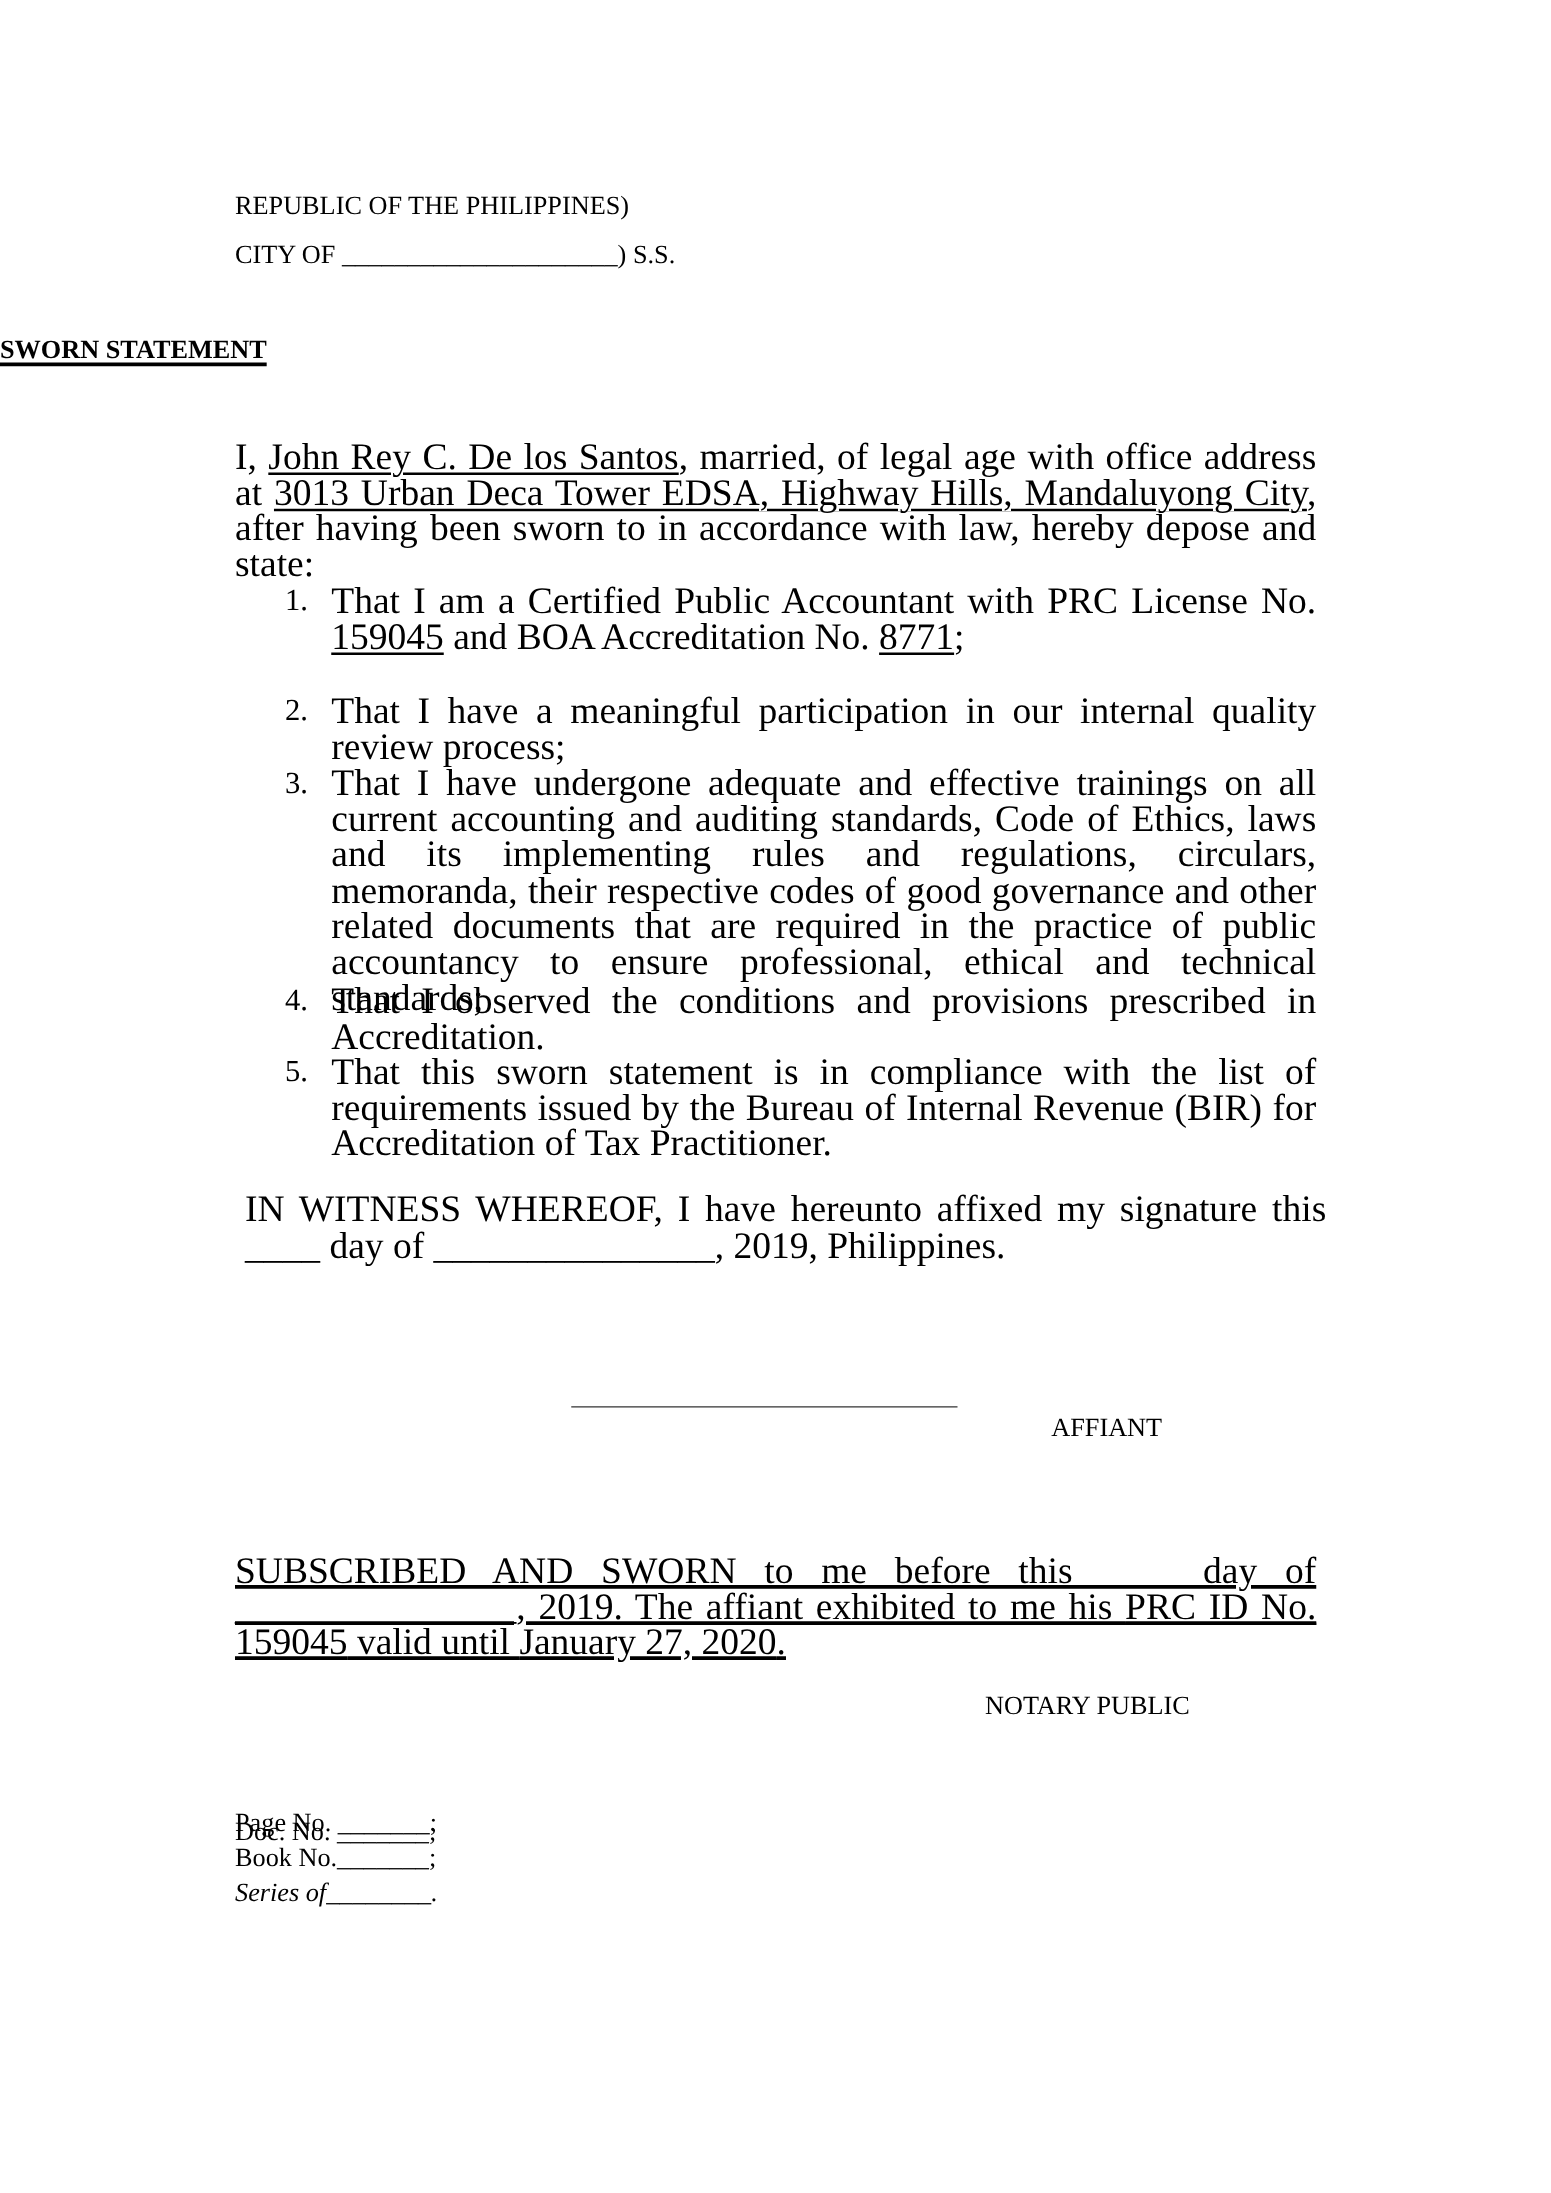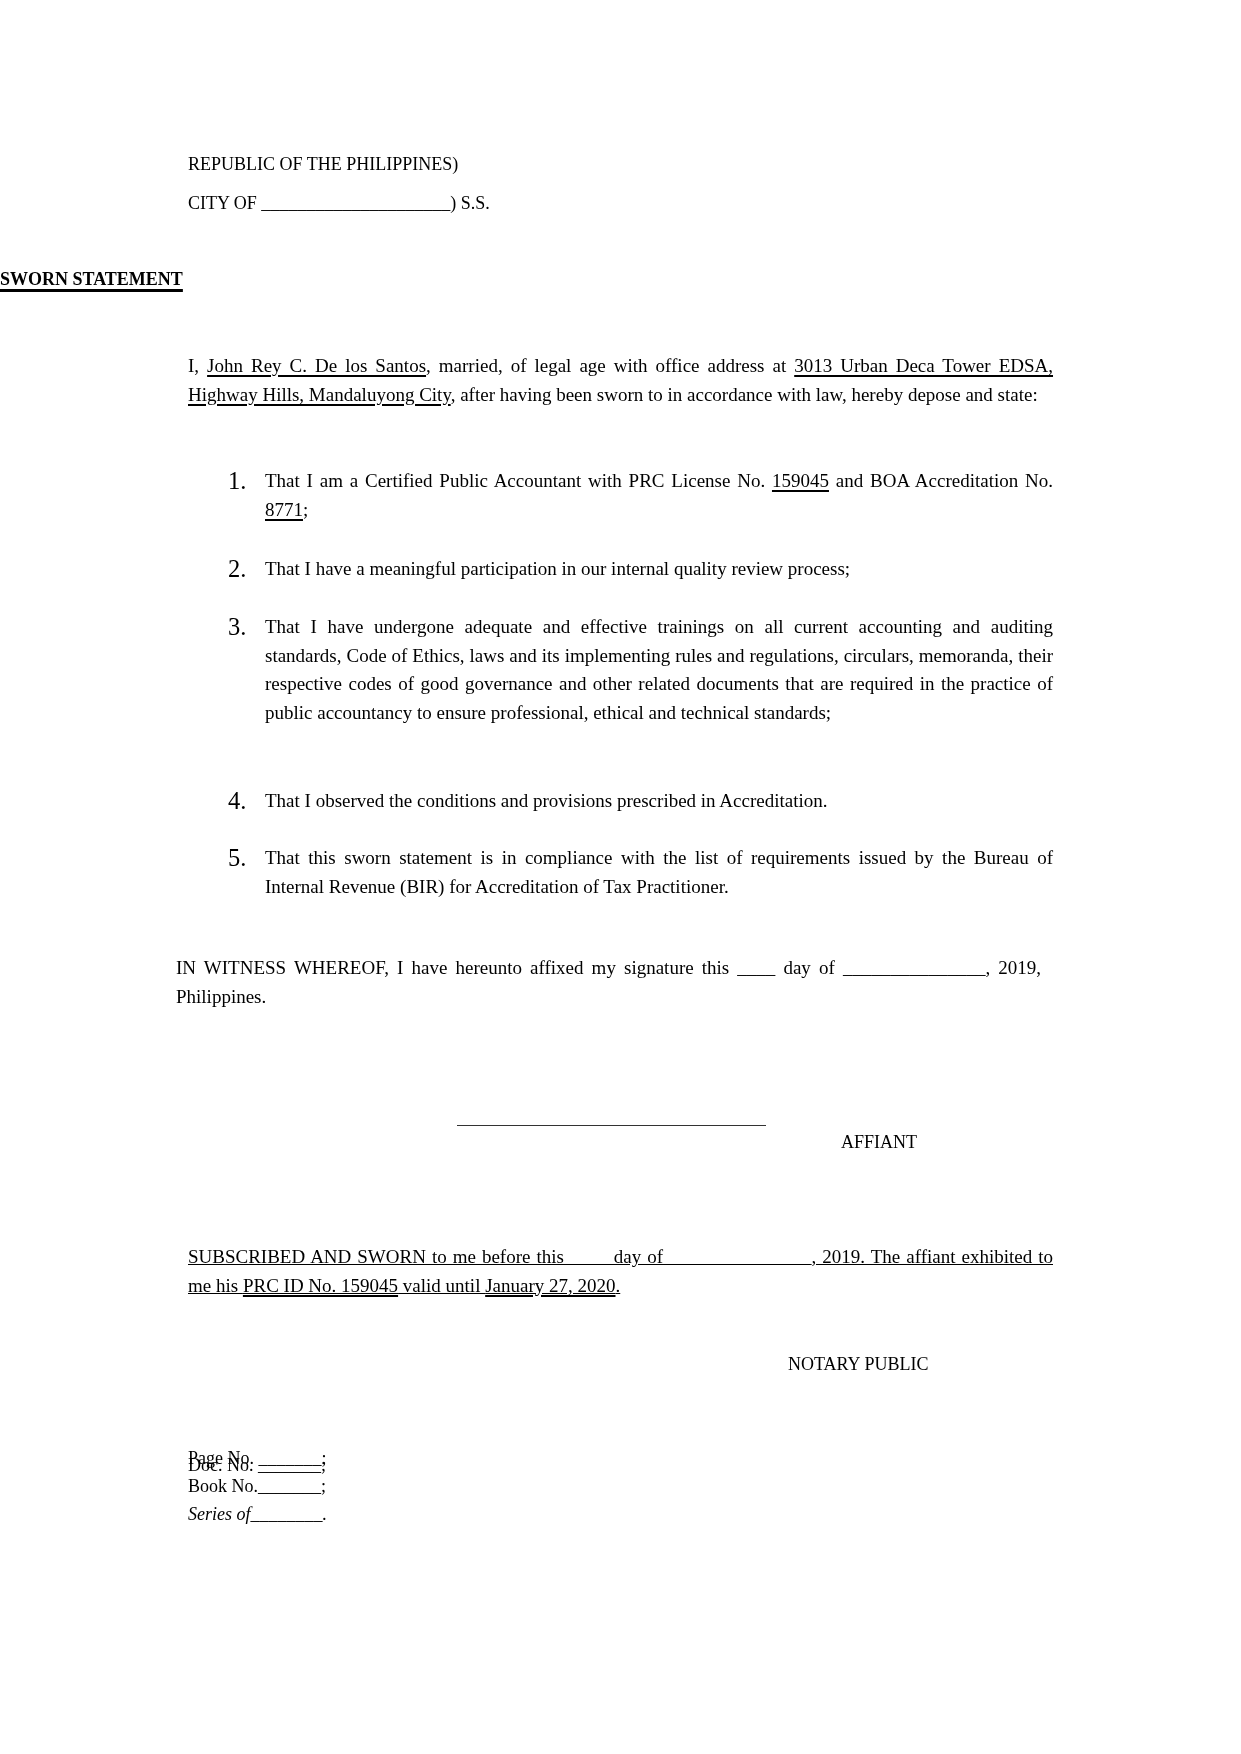--- a/index.html
+++ b/index.html
@@ -1,19 +1,19 @@
 <!DOCTYPE html>
 <html><head>
 <meta charset="utf-8">
 <style>
   html, body { margin: 0; padding: 0; background: #ffffff; }
   body { width: 1241px; height: 1754px; position: relative; overflow: hidden;
          font-family: "Liberation Serif", "DejaVu Serif", serif; color: #000; }
-  .blk { position: absolute; font-size: 19px; line-height: 28.6px; white-space: normal; }
-  .line { position: absolute; font-size: 18px; line-height: 28.6px; white-space: pre; }
+  .blk { position: absolute; font-size: 30px; line-height: 28.6px; white-space: normal; }
+  .line { position: absolute; font-size: 21px; line-height: 28.6px; white-space: pre; }
   .just { text-align: justify; text-align-last: left; }
   .u { text-decoration: underline; text-decoration-thickness: 1.5px; text-underline-offset: 3px; }
   .title { font-weight: bold; text-decoration: underline; text-decoration-thickness: 2.5px; text-underline-offset: 4px; }
   .num { position: absolute; font-size: 24.5px; line-height: 28.6px; }
   .sigline { position: absolute; height: 0; border-top: 1.5px solid #333; }
 </style>
 </head>
 <body>
 
 <div class="line" style="left:188px; top:150px;">REPUBLIC OF THE PHILIPPINES)</div>
@@ -41,21 +41,21 @@
 <div>
   <div class="num" style="left:228px; top:787px;">4.</div>
   <div class="blk just" style="left:265px; width:788px; top:787px;">That I observed the conditions and provisions prescribed in Accreditation.</div>
 </div>
 
 <div>
   <div class="num" style="left:228px; top:844px;">5.</div>
   <div class="blk just" style="left:265px; width:788px; top:844px;">That this sworn statement is in compliance with the list of requirements issued by the Bureau of Internal Revenue (BIR) for Accreditation of Tax Practitioner.</div>
 </div>
 
-<div class="blk just" style="left:176px; width:865px; top:954px;">IN WITNESS WHEREOF, I have hereunto affixed my signature this ____ day of _______________, 2019, Philippines.</div>
+<div class="blk just" style="left:196px; width:865px; top:954px;">IN WITNESS WHEREOF, I have hereunto affixed my signature this ____ day of _______________, 2019, Philippines.</div>
 
 <div class="sigline" style="left:457px; width:309px; top:1125px;"></div>
 <div class="line" style="left:841px; top:1128px;">AFFIANT</div>
 
 <div class="blk just" style="left:188px; width:865px; top:1243px;text-decoration:underline;"><span>SUBSCRIBED AND SWORN to me before this ____ day of _______________, 2019. The affiant exhibited to me his </span><span class="u">PRC ID No. 159045</span><span> valid until </span><span class="u">January 27, 2020</span><span>.</span></div>
 
 <div class="line" style="left:788px; top:1350px;">NOTARY PUBLIC</div>
 
 <div>
   <div class="line" style="left:188px; top:1415px;margin-top:36px;"><span>Doc. No. </span><span>_______</span><span>;</span></div>

